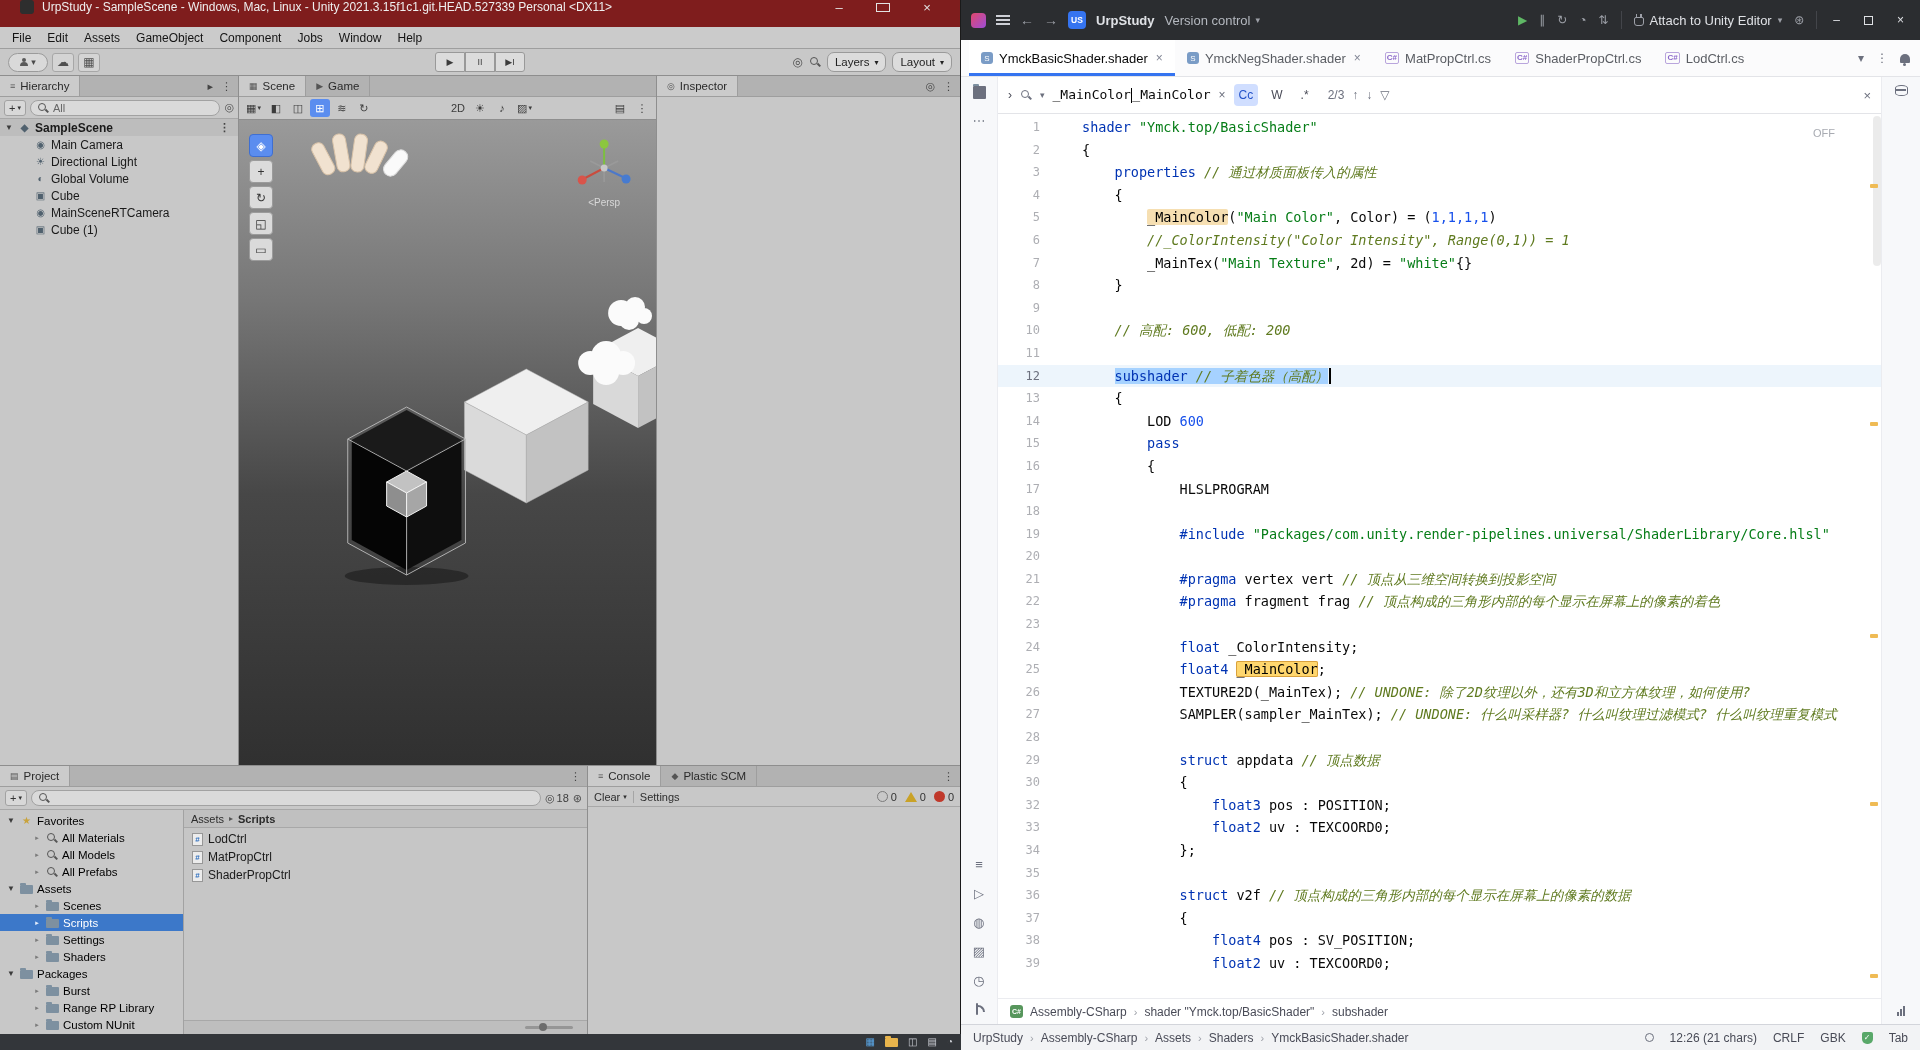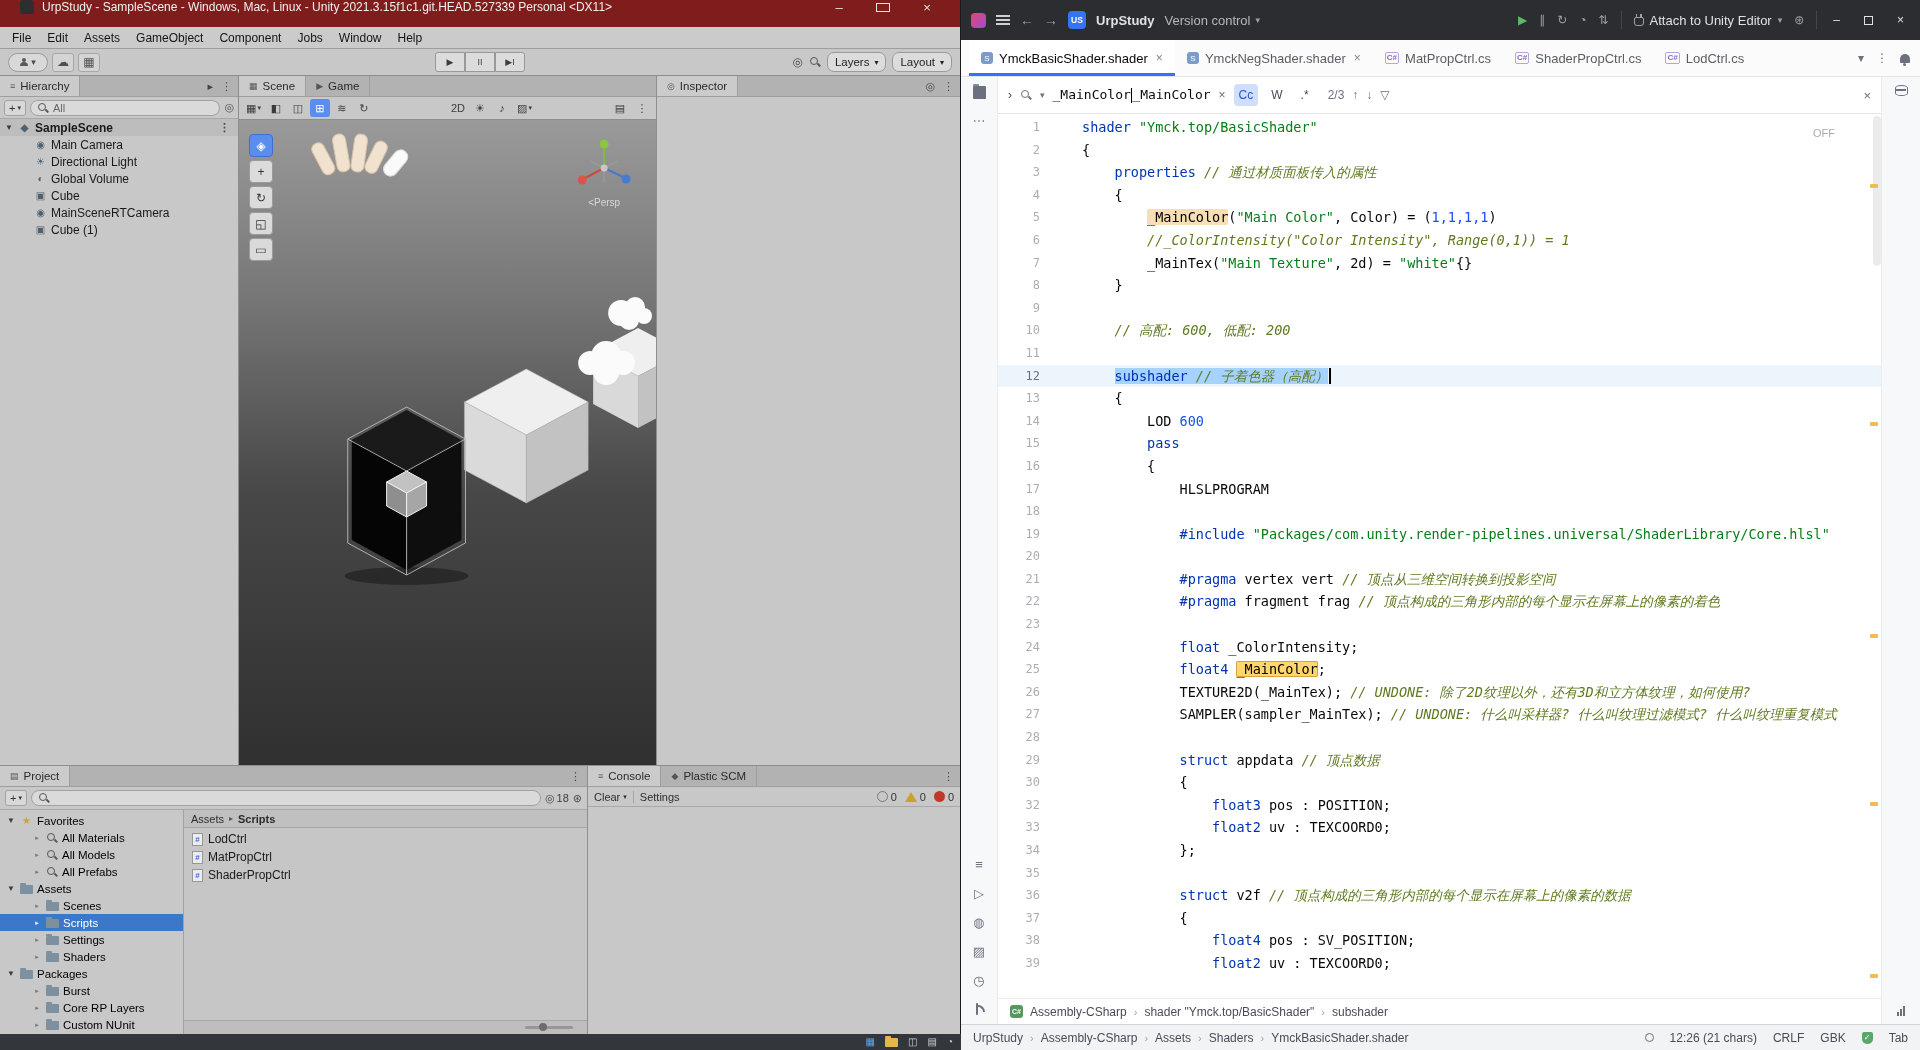--- a/index.html
+++ b/index.html
@@ -512,21 +512,21 @@
                 <span>Packages</span>
               </div>
               <div class="u-row child2">
                 <span class="tri dim">▸</span>
                 <span class="folder-ic"></span>
                 <span>Burst</span>
               </div>
               <div class="u-row child2">
                 <span class="tri dim">▸</span>
                 <span class="folder-ic"></span>
-                <span>Core RP Layers</span>
+                <span>Range RP Library</span>
               </div>
               <div class="u-row child2">
                 <span class="tri dim">▸</span>
                 <span class="folder-ic"></span>
                 <span>Custom NUnit</span>
               </div>
               <div class="u-row child2"></div>
             </div>
           <div class="u-pfiles">
             <div class="u-crumb">

